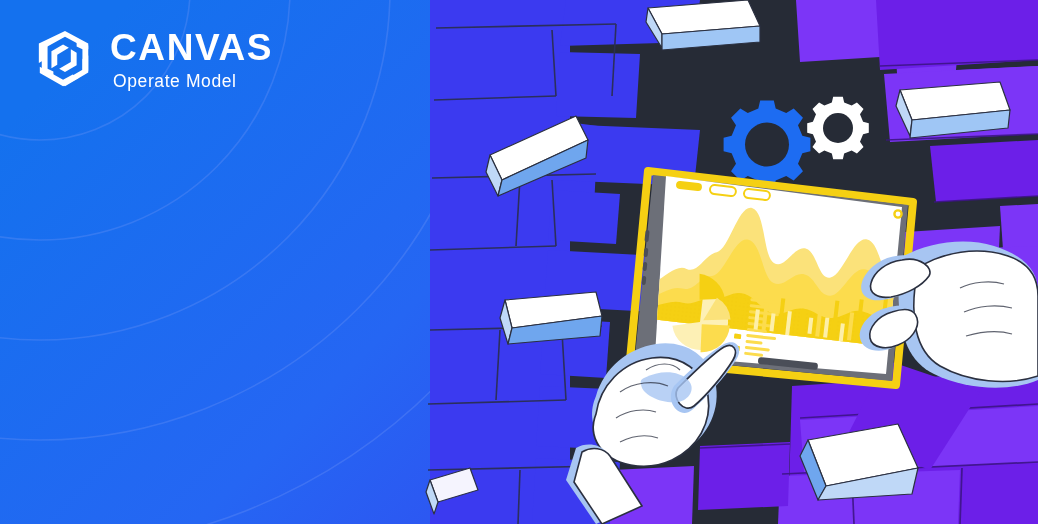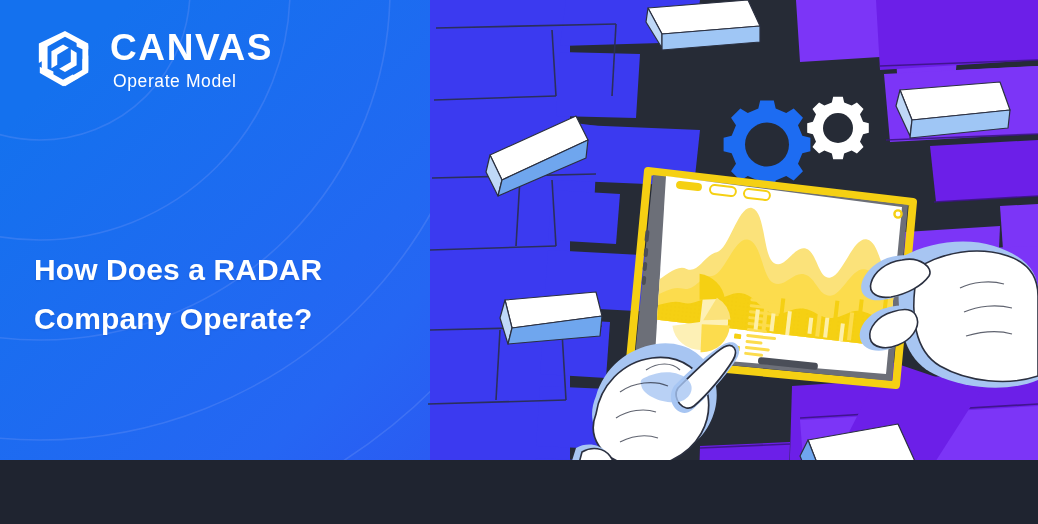--- a/index.html
+++ b/index.html
@@ -3,21 +3,21 @@
 <meta charset="utf-8">
 <title>Canvas Business Model — Article Banner</title>
 <style>
   * { margin:0; padding:0; box-sizing:border-box; }
   html,body{
     width:1038px; height:524px; overflow:hidden;
     background:#1f2430;
     font-family:"Liberation Sans", sans-serif;
   }
   #banner{
-    position:relative; width:1038px; height:460px; overflow:hidden;
+    position:relative; width:1038px; height:524px; overflow:hidden;
   }
   #banner svg.layer{
     position:absolute; top:0; left:0; width:1038px; height:524px; display:block;
   }
   
   .brand{
     position:absolute; left:34px; top:27px;
     display:flex; align-items:center; gap:14px;
     z-index:40;
   }
@@ -380,18 +380,14 @@
         <path d="M18 24 L30 17 L36 20.5 L24 27.5 L24 38 L18 41.5 Z"></path>
         <path d="M26 42 L38 35 L38 22 L44 25.5 L44 38.5 L32 45.5 Z"></path>
       </g>
     </svg>
     <div class="brand-words">
       <div class="brand-title">CANVAS</div>
       <div class="brand-sub">Operate Model</div>
     </div>
   </div>
 
-  <div class="headline">
-    <span>How Does a RADAR</span>
-    <span>Company Operate?</span>
-  </div>
 
 </div>
 
 </body></html>

